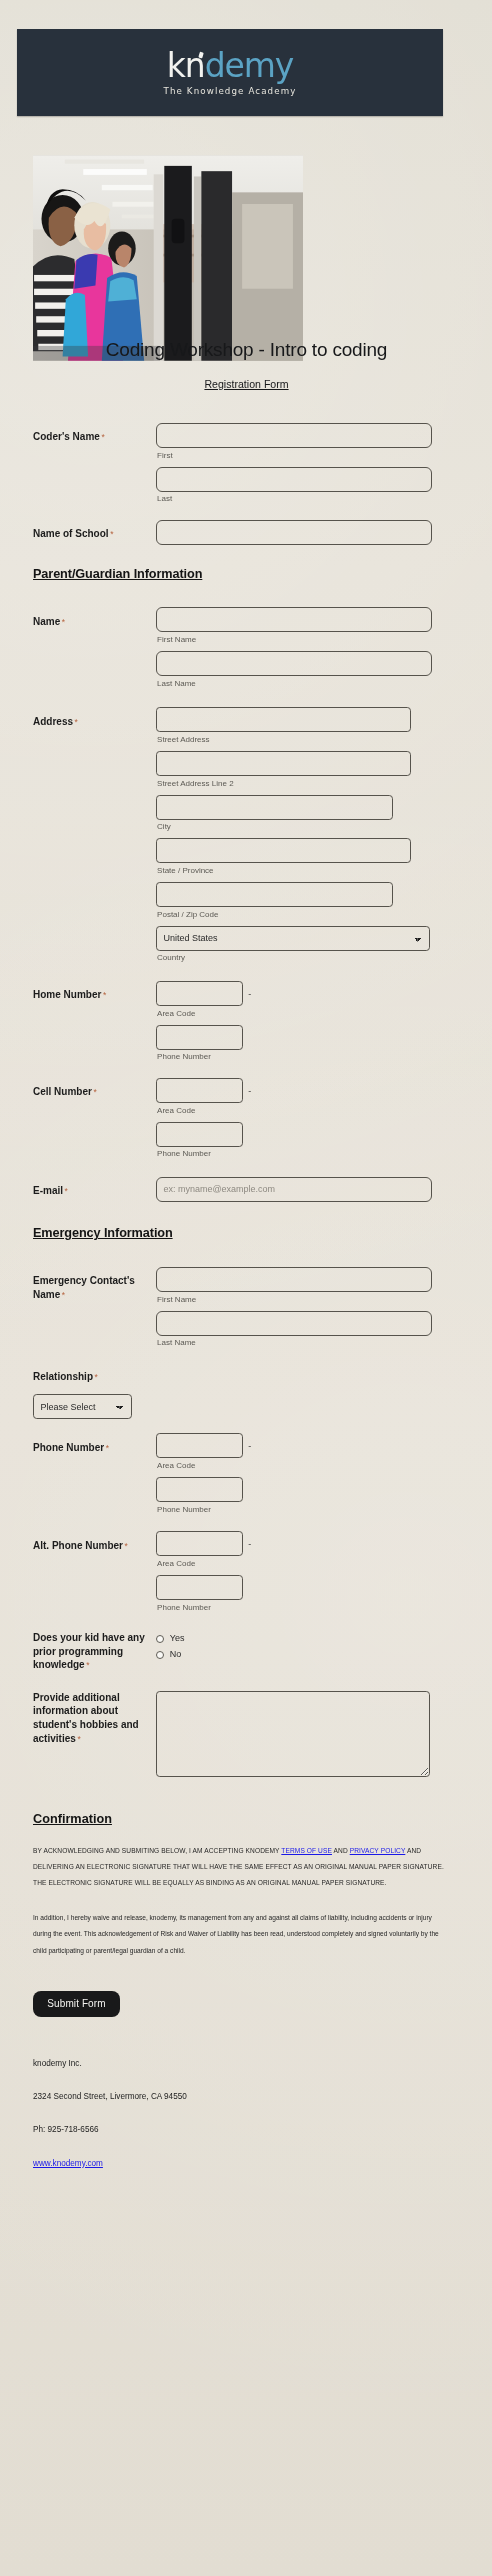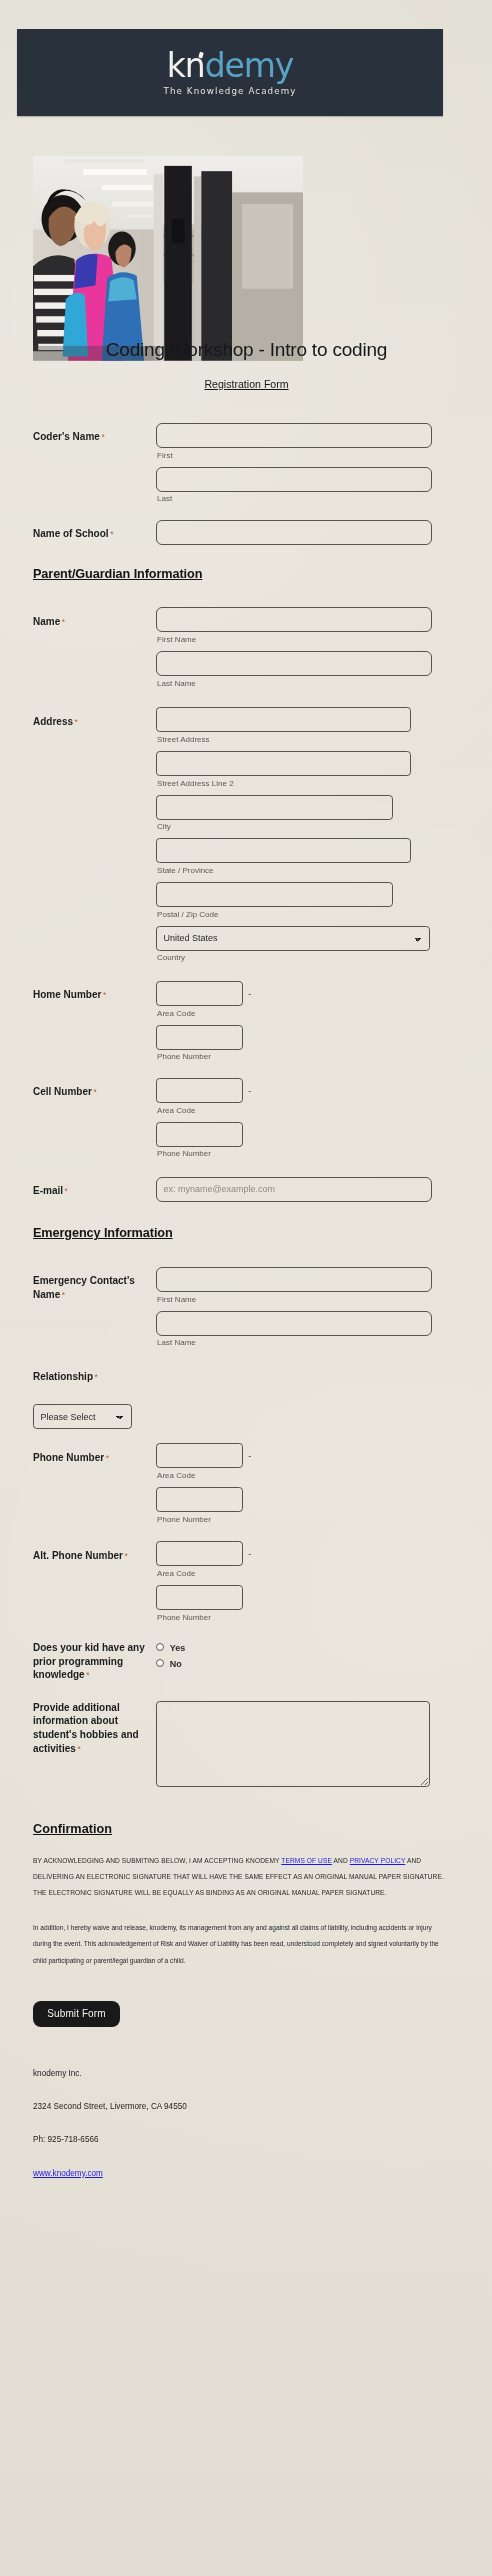--- a/index.html
+++ b/index.html
@@ -197,23 +197,22 @@
     text-decoration: underline;
     color: #141414;
     margin: 22px 0 26.5px 0;
     letter-spacing: -0.1px;
   }
   .sect-head.emerg { margin-top: 24.4px; margin-bottom: 26.5px; }
 
   .radios { padding-top: 2.1px; }
   .radio-line {
     display: flex;
-    align-items: flex-start;
+    align-items: flex-end;
     margin-bottom: 5.8px;
-    font-weight: bold;
   }
   .radio-dot {
     width: 8px;
     height: 8px;
     border-radius: 50%;
     border: 0.5px solid #5f5c55;
     background: #faf9f6;
     box-sizing: border-box;
     flex: 0 0 8px;
   }
@@ -458,21 +457,21 @@
         <div class="ctrl">
           <input class="inp w-full" type="text" value="" style="">
           <div class="sub">First Name</div>
           <input class="inp w-full" type="text" value="" style="">
           <div class="sub last">Last Name</div>
         </div>
       </div>
 
       <div class="row valign-top" style="margin-top:22px; display:block;">
         <div class="lbl" style="width:auto; flex:none; padding-top:0; font-size:10px;"><span>Relationship</span><span class="req">*</span></div>
-        <div style="margin-top:21px;">
+        <div style="margin-top:11px;">
           <select class="inp w-rel">
             <option>Please Select</option>
           </select>
         </div>
       </div>
 
       <div class="row" style="">
         <div class="lbl"><span>Phone Number</span><span class="req">*</span></div>
         <div class="ctrl">
           <div class="phone-line">

